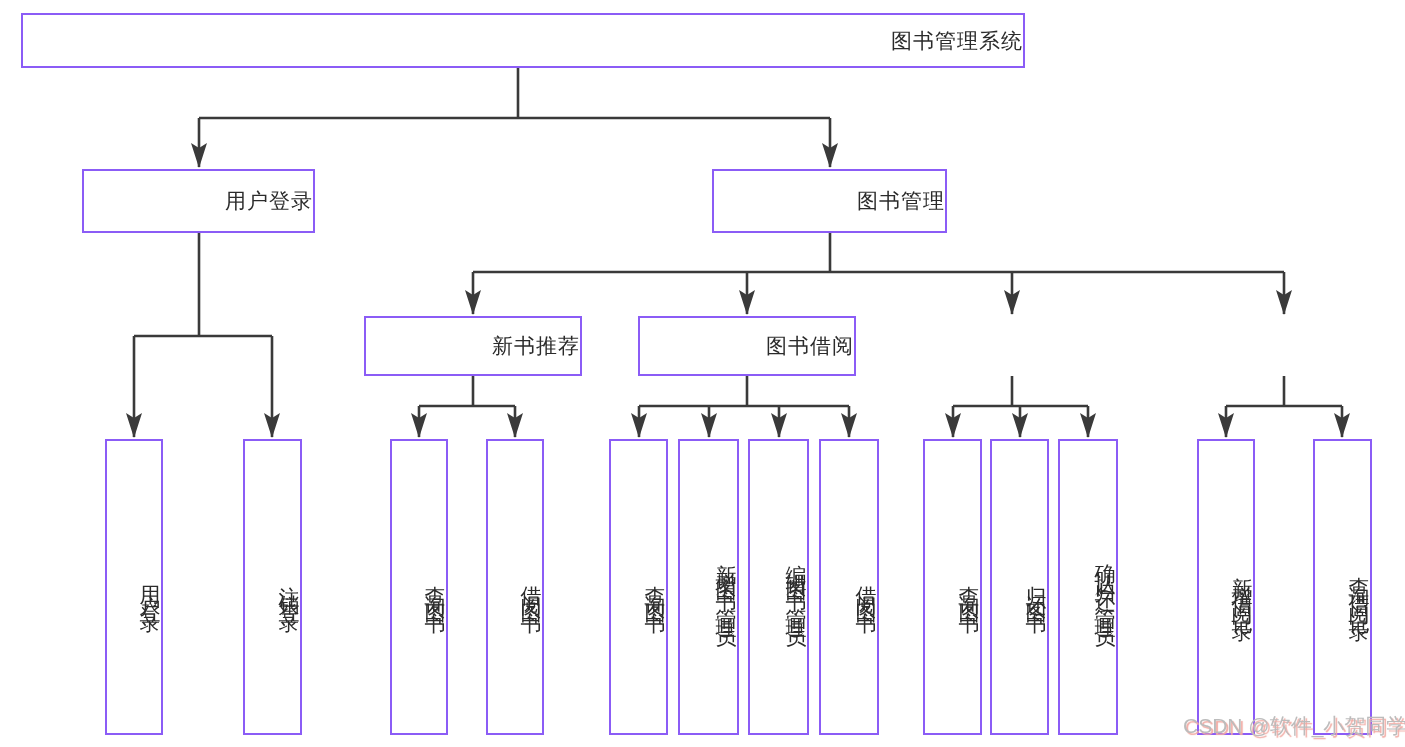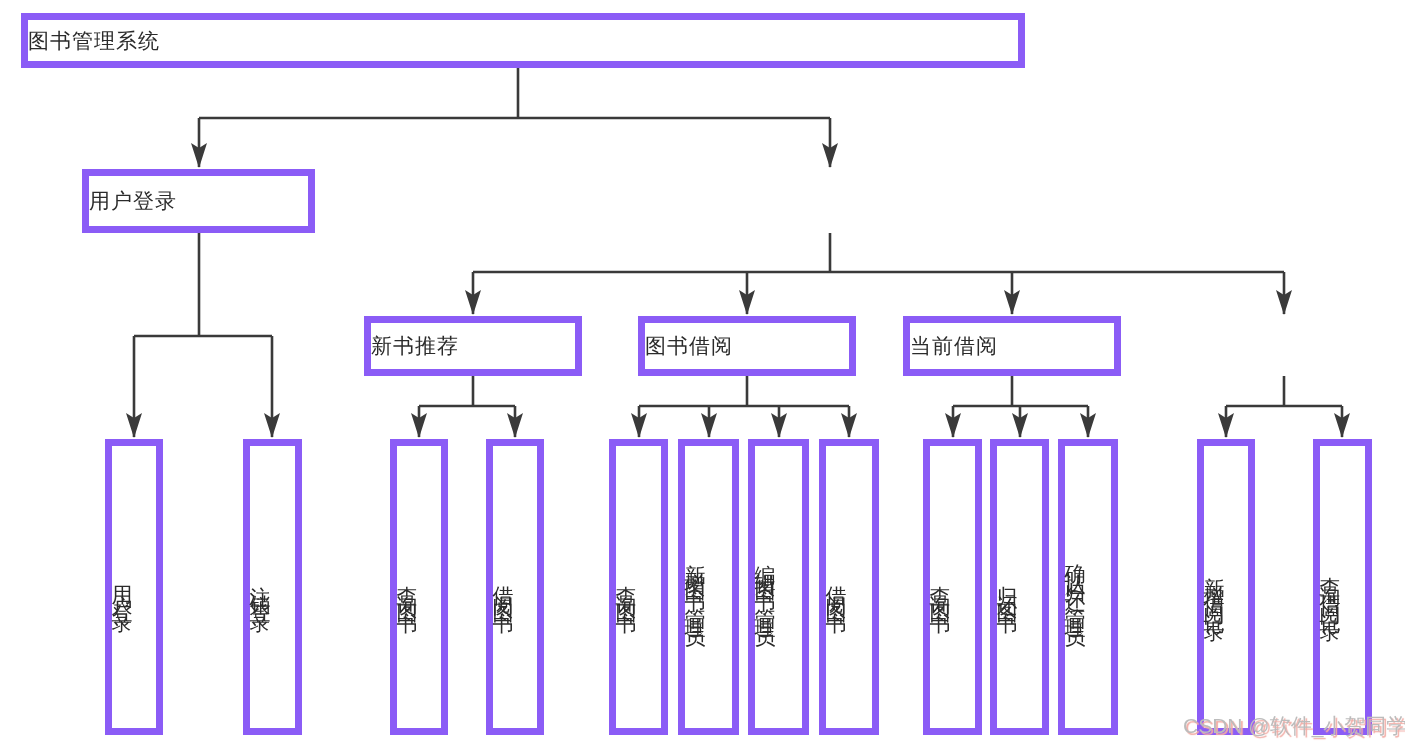--- a/index.html
+++ b/index.html
@@ -19,24 +19,24 @@
     position: absolute;
     left: 0;
     top: 0;
     width: 1405px;
     height: 747px;
   }
   .box {
     position: absolute;
     box-sizing: border-box;
     background: #ffffff;
-    border: 7px solid #8b5cf6;
+    border: 2px solid #8b5cf6;
     display: flex;
     align-items: center;
-    justify-content: flex-start;
+    justify-content: flex-end;
     color: #2b2b2b;
   }
   .box.h span {
     font-size: 21px;
     letter-spacing: 1px;
     white-space: nowrap;
   }
   .box.v span {
     writing-mode: vertical-rl;
     text-orientation: mixed;
@@ -110,29 +110,29 @@
     </g>
   </svg>
 
   <div class="box h" style="left:21px;top:13px;width:1004px;height:55px">
     <span>图书管理系统</span>
   </div>
 
   <div class="box h" style="left:82px;top:169px;width:233px;height:64px">
     <span>用户登录</span>
   </div>
+  <div class="box h" style="left:712px;top:169px;width:235px;height:64px">
+    <span>图书管理</span>
+  </div>
 
   <div class="box h" style="left:364px;top:316px;width:218px;height:60px">
     <span>新书推荐</span>
   </div>
   <div class="box h" style="left:638px;top:316px;width:218px;height:60px">
     <span>图书借阅</span>
-  </div>
-  <div class="box h" style="left:903px;top:316px;width:218px;height:60px">
-    <span>当前借阅</span>
   </div>
 
   <div class="box v" style="left:105px;top:439px;width:58px;height:296px">
     <span>用户登录</span>
   </div>
   <div class="box v" style="left:243px;top:439px;width:59px;height:296px">
     <span>注销登录</span>
   </div>
 
   <div class="box v" style="left:390px;top:439px;width:58px;height:296px">

